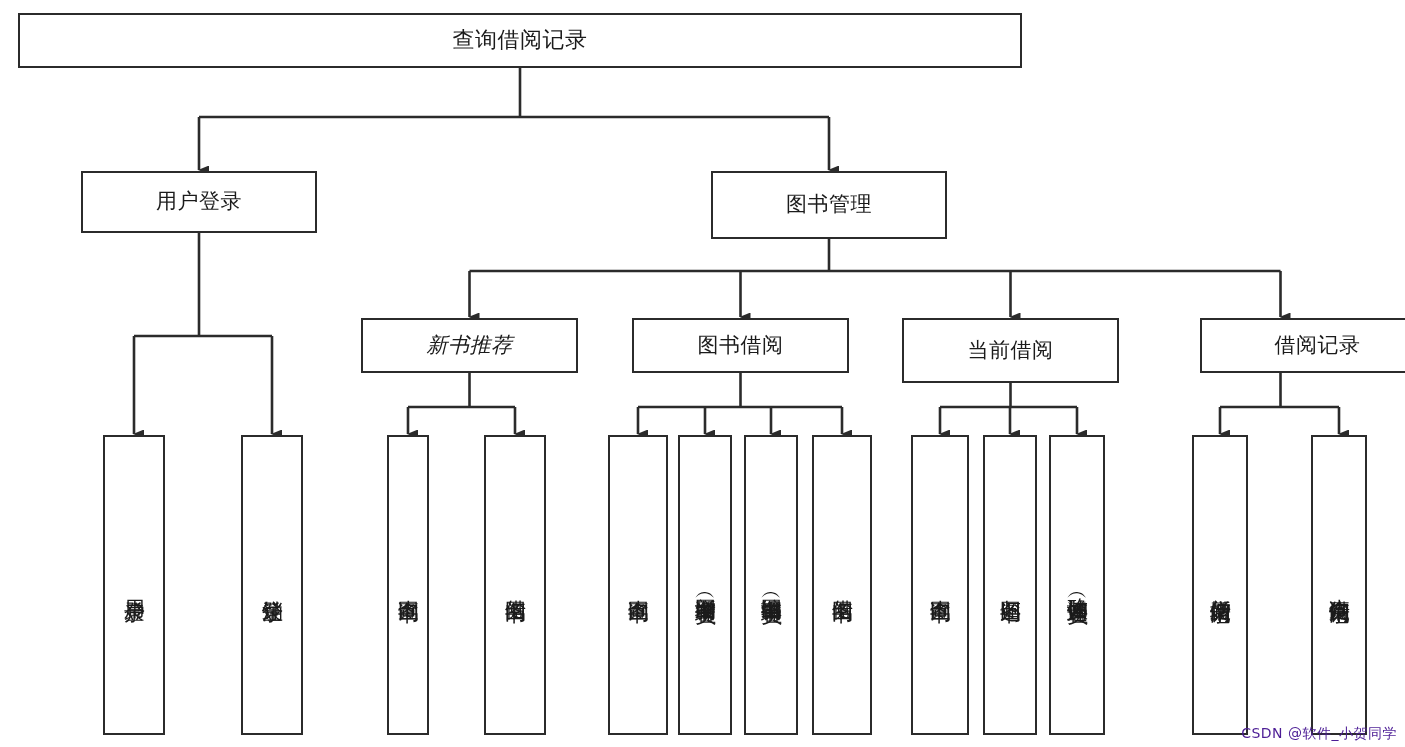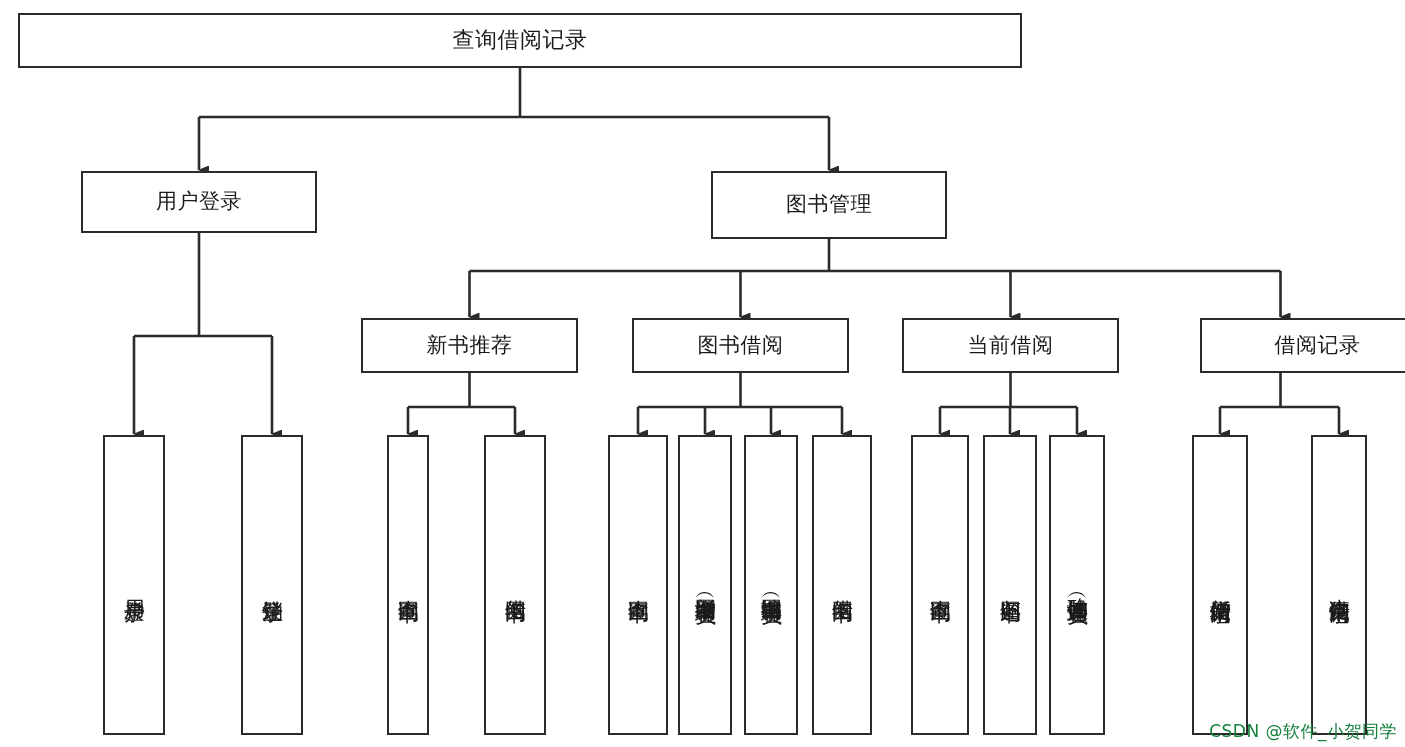--- a/index.html
+++ b/index.html
@@ -51,22 +51,22 @@
     letter-spacing: 1px;
     white-space: nowrap;
   }
   .root-label {
     font-size: 22px;
   }
   #watermark {
     position: absolute;
     right: 8px;
     bottom: 4px;
-    font-size: 17px;
-    color: #15803d;
+    font-size: 14px;
+    color: #4c1d95;
     white-space: nowrap;
     letter-spacing: 0.5px;
     pointer-events: none;
   }
 </style>
 </head>
 <body>
 
 <div id="diagram-root">
 
@@ -116,27 +116,27 @@
   <div id="nodes-layer">
       <div class="node-box" style="left: 18px; top: 13px; width: 1004px; height: 55px;">
         <span class="node-label-h root-label">查询借阅记录</span>
       </div>
       <div class="node-box" style="left: 81px; top: 171px; width: 236px; height: 62px;">
         <span class="node-label-h">用户登录</span>
       </div>
       <div class="node-box" style="left: 711px; top: 171px; width: 236px; height: 68px;">
         <span class="node-label-h">图书管理</span>
       </div>
-      <div class="node-box" style="left: 361px; top: 318px; width: 217px; height: 55px;">
+      <div class="node-box" style="left: 361px; top: 318px; width: 217px; height: 55px; font-style: italic;">
         <span class="node-label-h">新书推荐</span>
       </div>
       <div class="node-box" style="left: 632px; top: 318px; width: 217px; height: 55px; text-align: center;">
         <span class="node-label-h">图书借阅</span>
       </div>
-      <div class="node-box" style="left: 902px; top: 318px; width: 217px; height: 55px;">
+      <div class="node-box" style="left: 902px; top: 318px; width: 217px; height: 65px;">
         <span class="node-label-h">当前借阅</span>
       </div>
       <div class="node-box" style="left: 1200px; top: 318px; width: 235px; height: 55px;">
         <span class="node-label-h">借阅记录</span>
       </div>
       <div class="node-box" style="left: 103px; top: 435px; width: 62px; height: 300px;">
         <span class="node-label-v">用户登录</span>
       </div>
       <div class="node-box" style="left: 241px; top: 435px; width: 62px; height: 300px;">
         <span class="node-label-v">注销登录</span>

